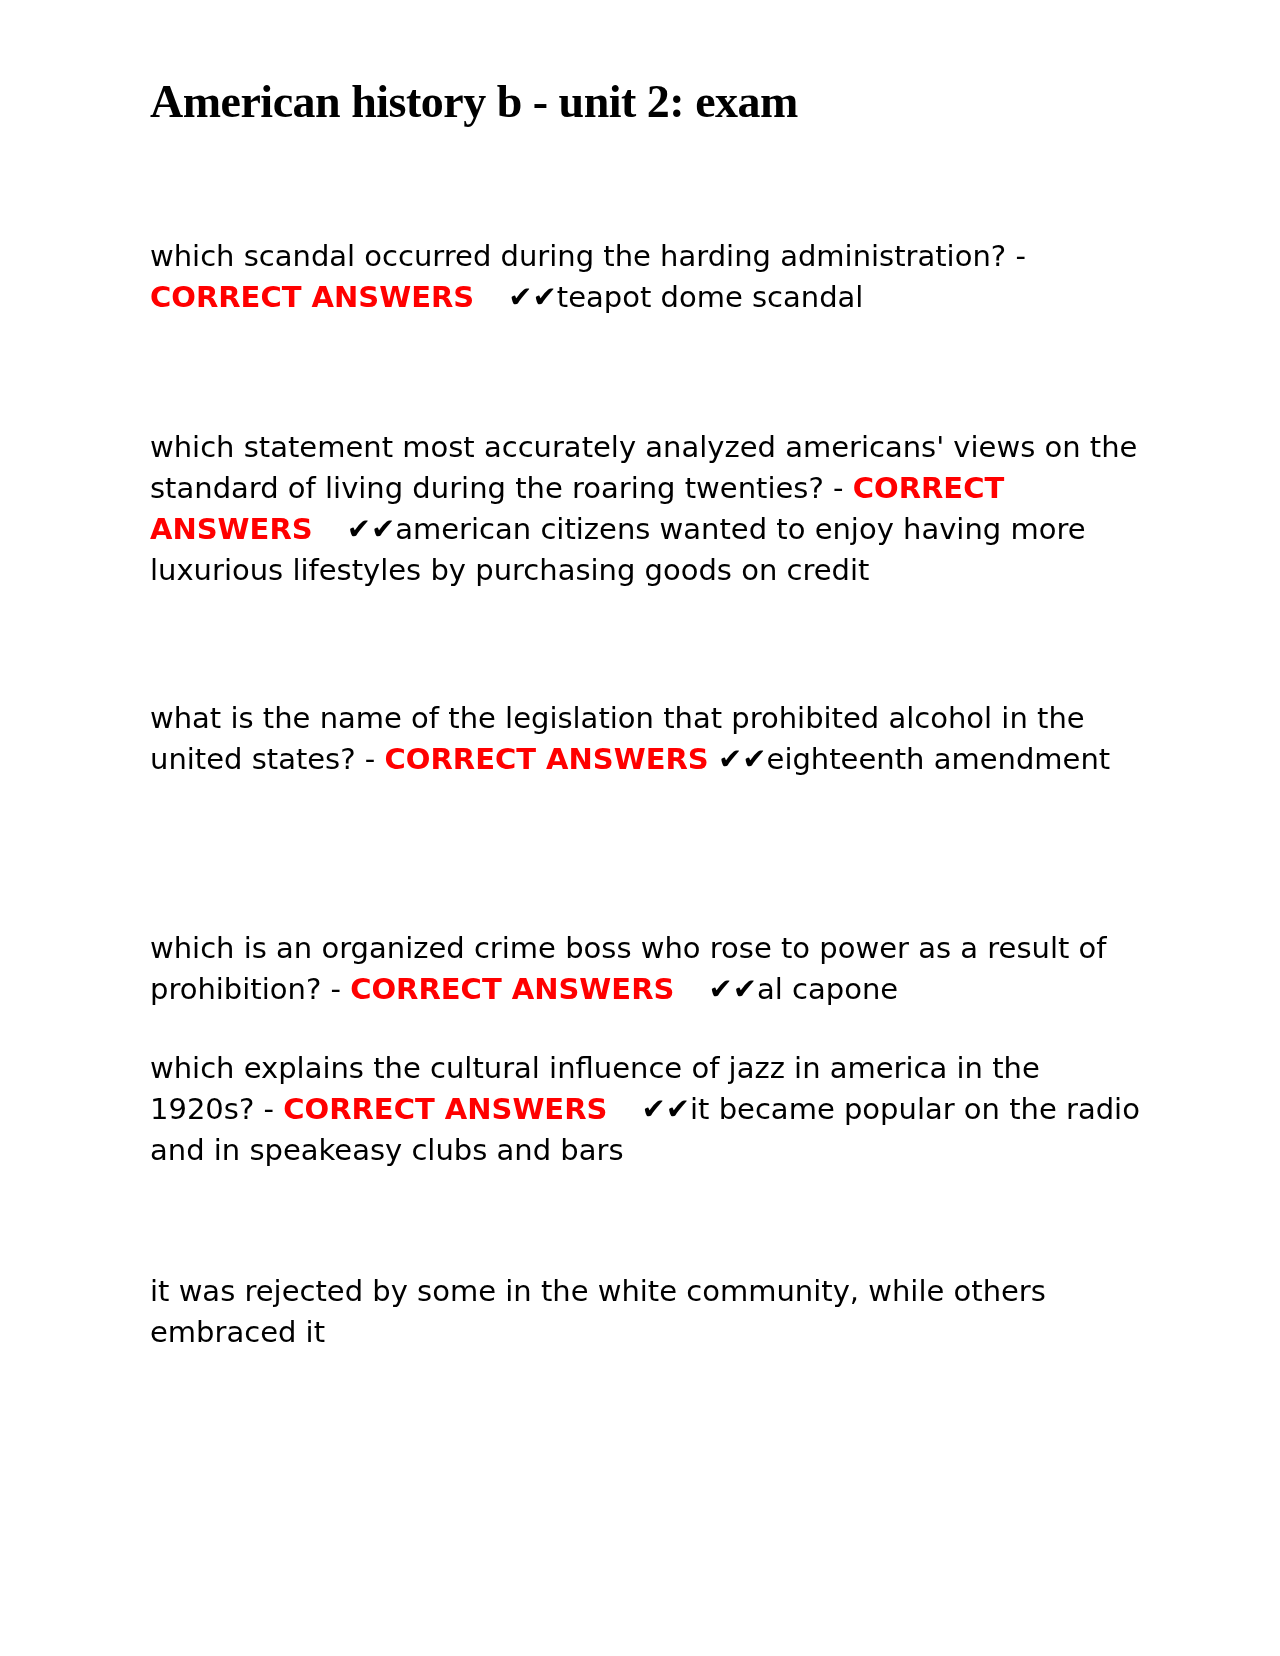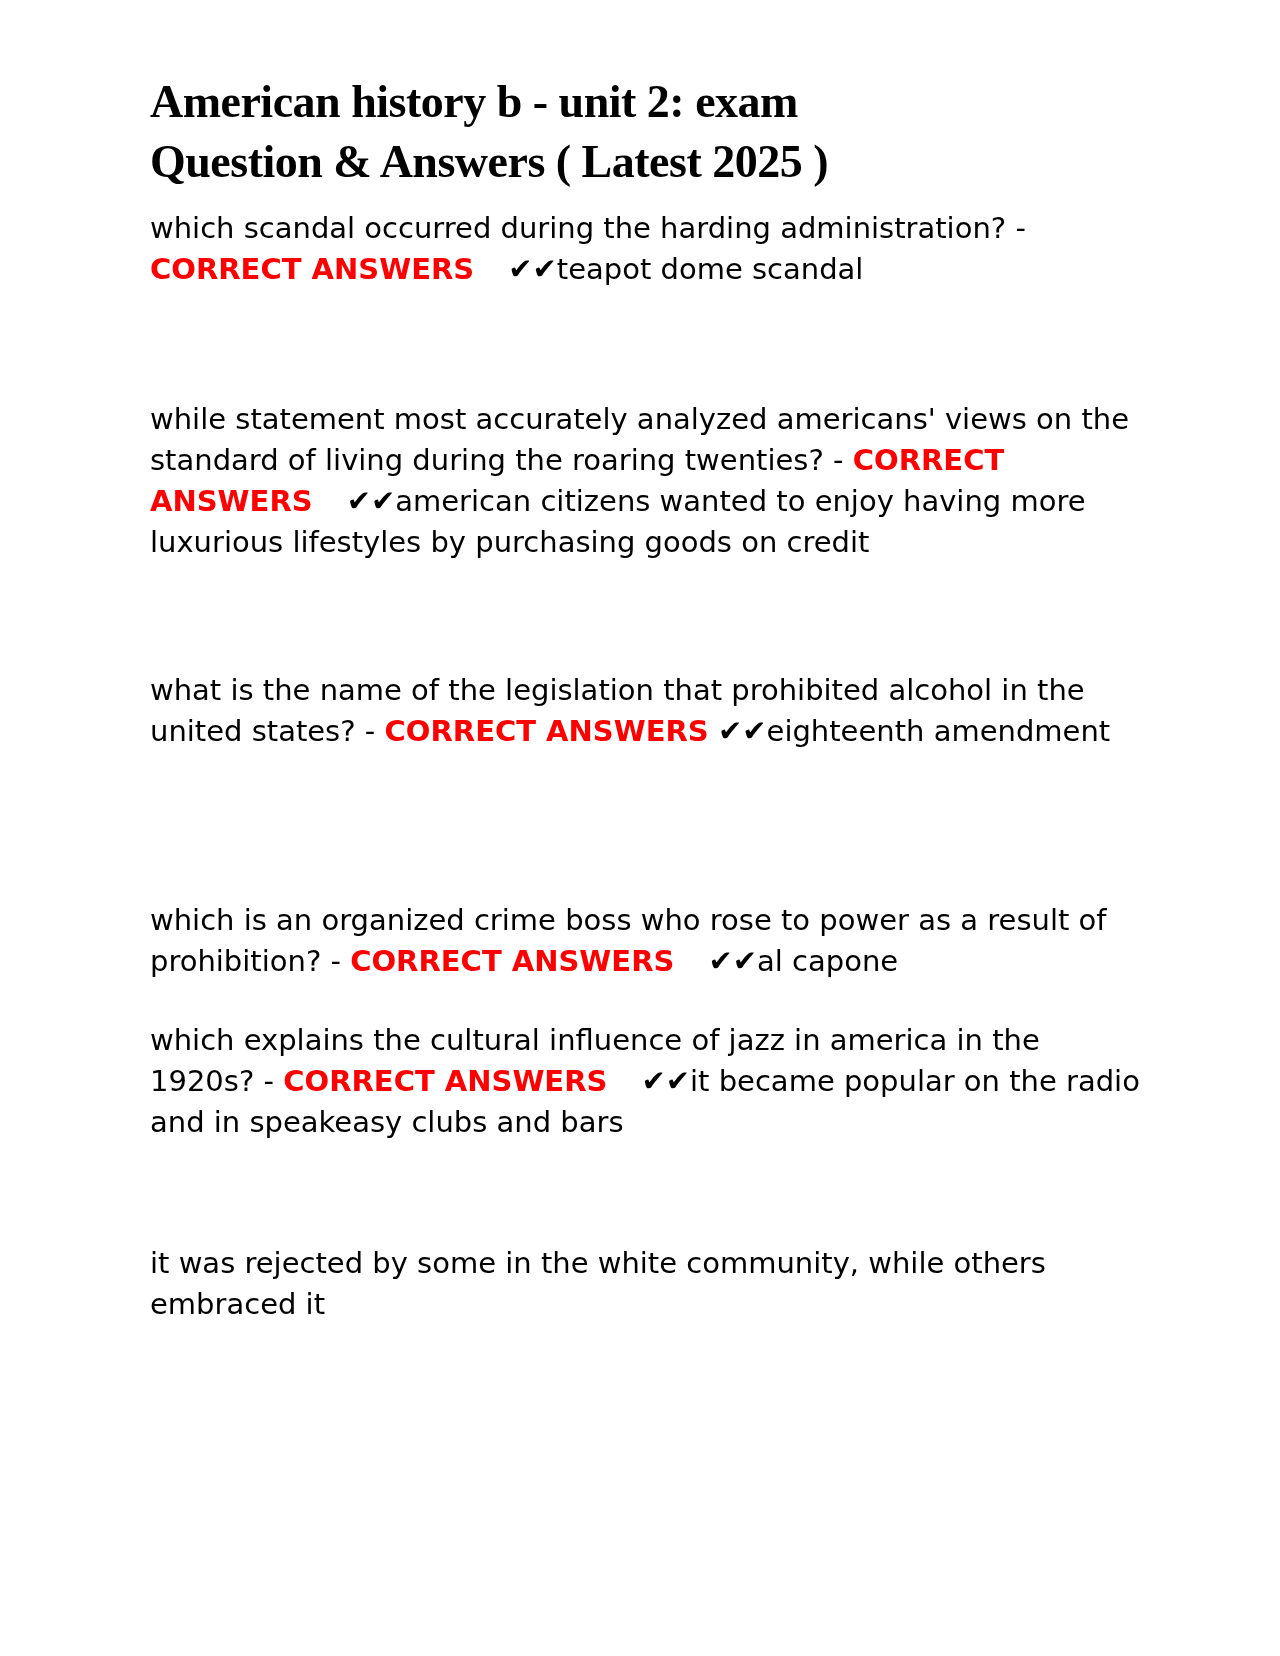--- a/index.html
+++ b/index.html
@@ -8,41 +8,40 @@
   .title {
     position: absolute; left: 150px; top: 72px; width: 1000px;
     font-family: "Liberation Serif", "DejaVu Serif", serif;
     font-weight: bold; font-size: 46px; line-height: 60px; color: #000;
     letter-spacing: -0.5px;
   }
   .title div { white-space: nowrap; }
   .qa {
     position: absolute; left: 150px; width: 990px;
     font-family: "DejaVu Sans", sans-serif;
-    font-size: 29px; line-height: 41px; color: #000;
+    font-size: 29px; line-height: 41px; color: #000; margin-top: 28px;
   }
   .qa .label { color: #ff0000; font-weight: bold; }
   .qa .check { margin-left: 34px; }
 </style>
 </head>
 <body>
 
 <div class="page">
 
   <div class="title">
     <div>American history b - unit 2: exam</div>
-    <div>Question &amp; Answers ( Latest 2025 )</div>
   </div>
 
   <div class="qa" style="top:208px">
     <span>which scandal occurred during the harding administration?</span><span> - </span><span class="label">CORRECT ANSWERS</span><span class="check">✔✔</span><span>teapot dome scandal</span>
   </div>
 
   <div class="qa" style="top:399px">
-    <span>while statement most accurately analyzed americans' views on the standard of living during the roaring twenties?</span><span> - </span><span class="label">CORRECT ANSWERS</span><span class="check">✔✔</span><span>american citizens wanted to enjoy having more luxurious lifestyles by purchasing goods on credit</span>
+    <span>which statement most accurately analyzed americans' views on the standard of living during the roaring twenties?</span><span> - </span><span class="label">CORRECT ANSWERS</span><span class="check">✔✔</span><span>american citizens wanted to enjoy having more luxurious lifestyles by purchasing goods on credit</span>
   </div>
 
   <div class="qa" style="top:670px">
     <span>what is the name of the legislation that prohibited alcohol in the united states?</span><span> - </span><span class="label">CORRECT ANSWERS</span> <span>✔✔</span><span>eighteenth amendment</span>
   </div>
 
   <div class="qa" style="top:900px">
     <span>which is an organized crime boss who rose to power as a result of prohibition?</span><span> - </span><span class="label">CORRECT ANSWERS</span><span class="check">✔✔</span><span>al capone</span>
   </div>
 

